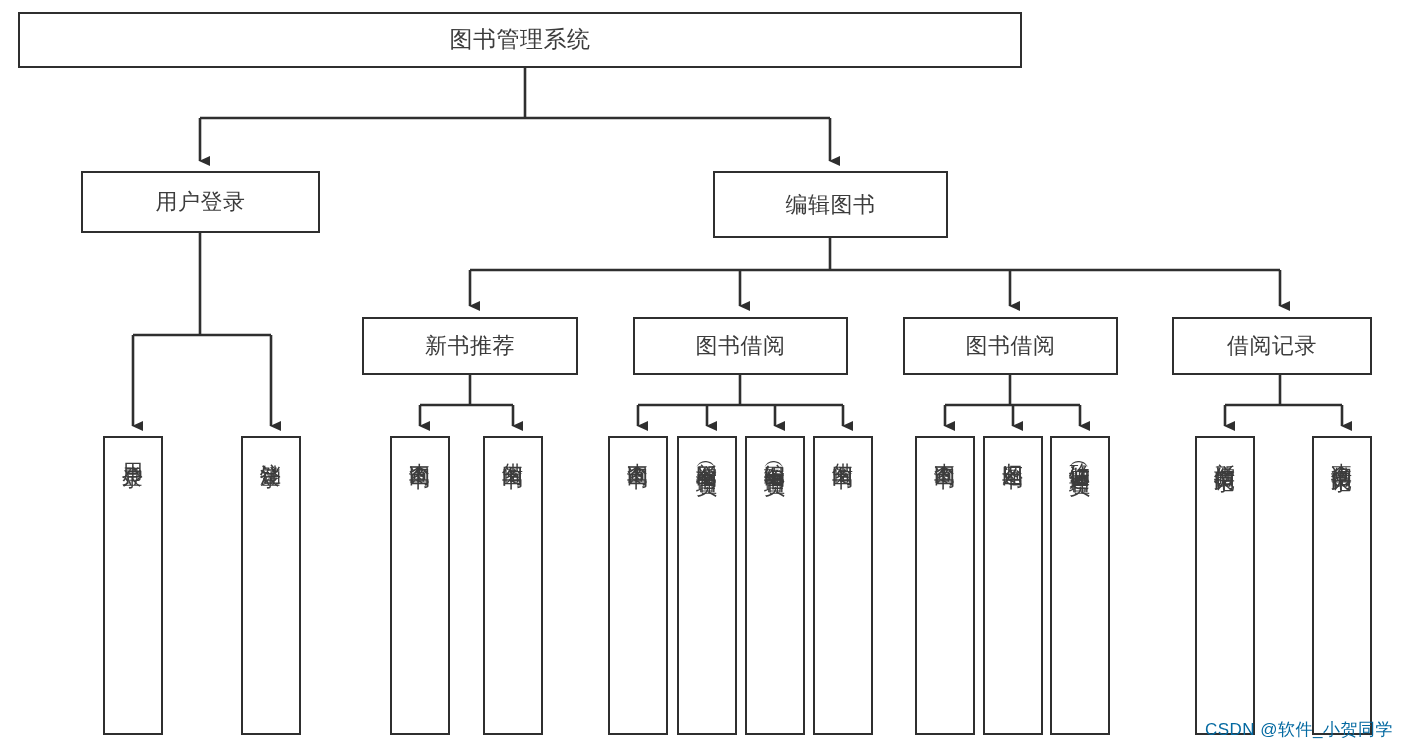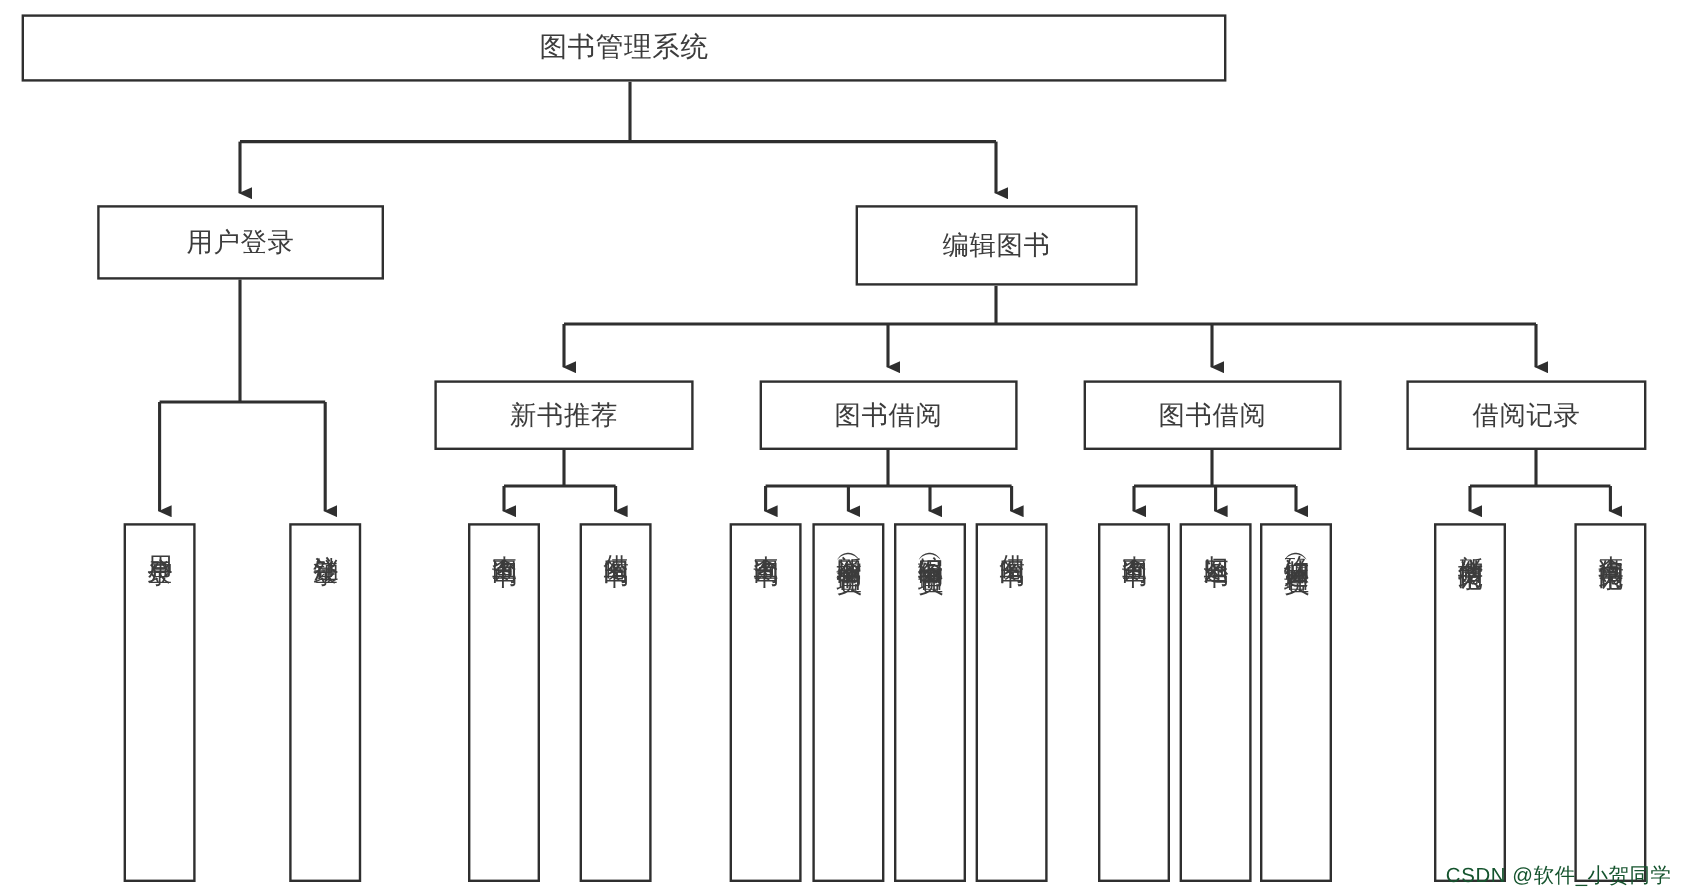--- a/index.html
+++ b/index.html
@@ -57,21 +57,21 @@
     text-orientation: upright;
     letter-spacing: 2px;
     line-height: 1;
     white-space: nowrap;
   }
   .watermark {
     position: absolute;
     right: 12px;
     bottom: 6px;
     font-size: 17px;
-    color: #14532d;
+    color: #0369a1;
     white-space: nowrap;
     letter-spacing: 0.5px;
   }
 </style>
 </head>
 <body>
 
 <div id="canvas">
 
   <svg class="wires" viewBox="0 0 1405 747">

